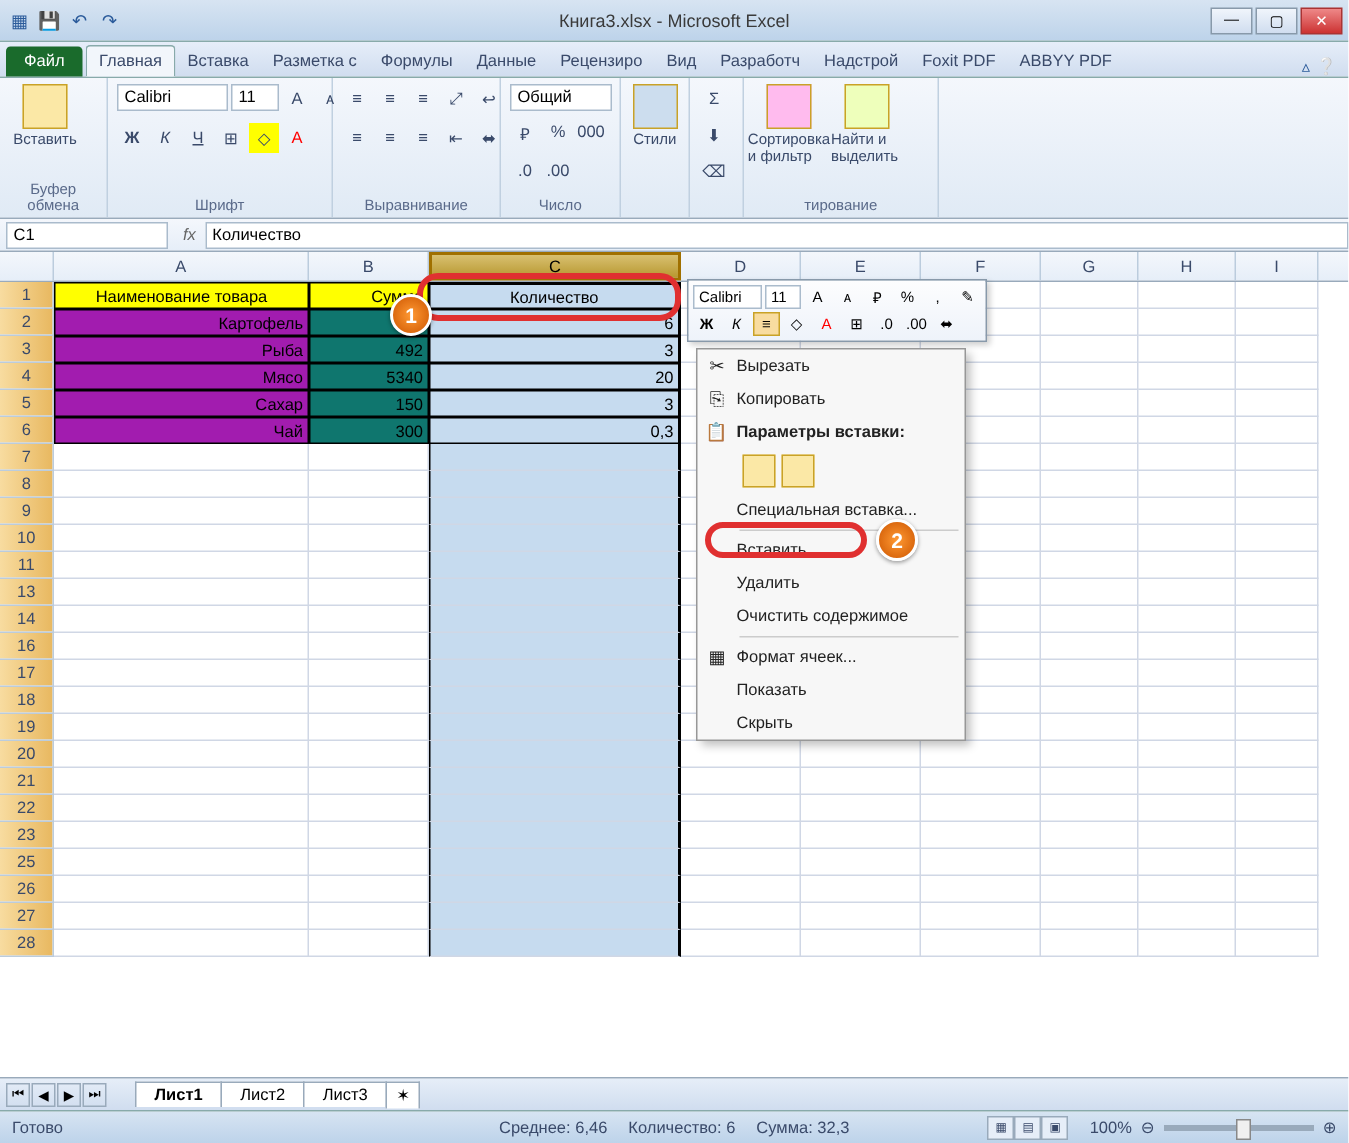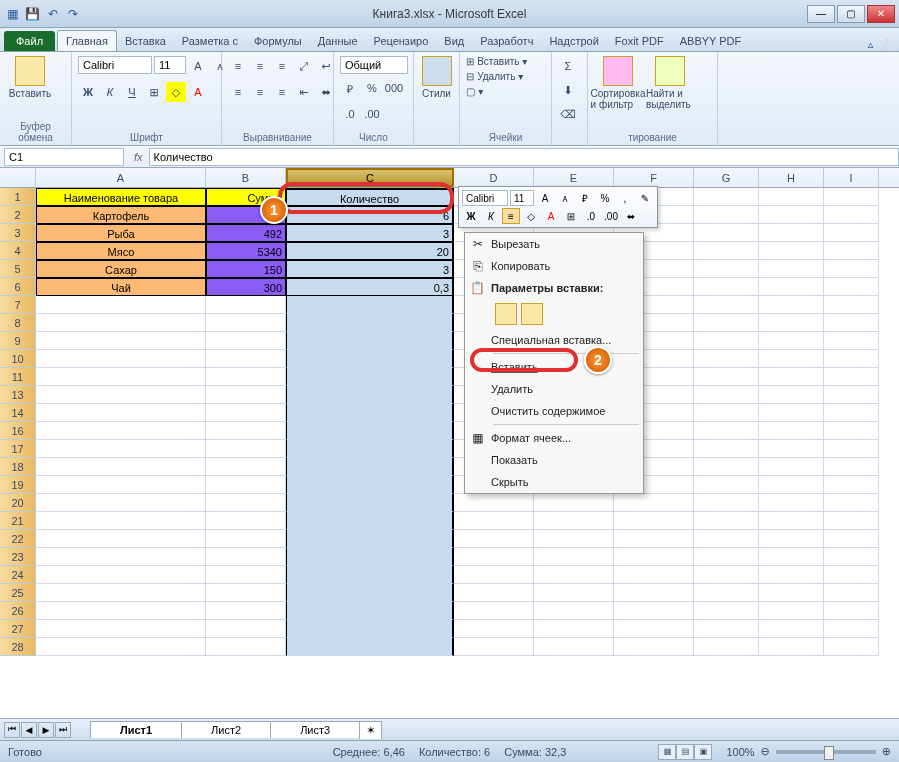--- a/index.html
+++ b/index.html
@@ -24,63 +24,63 @@
 .ribgrp .gbody { flex: 1; display: flex; align-items: flex-start; gap: 4px; }
 .ribgrp .glabel { text-align: center; font-size: 10px; color: #5a6a8a; padding-top: 2px; }
 .bigbtn { display: flex; flex-direction: column; align-items: center; width: 48px; font-size: 10px; color: #3a4a6a; }
 .bigbtn .bigico { width: 30px; height: 30px; background: #fbe8a6; border: 1px solid #c9a227; margin-bottom: 2px; }
 .smbtn { width: 20px; height: 20px; border: 1px solid transparent; display: flex; align-items: center; justify-content: center; font-size: 11px; color: #3a4a6a; }
 .fontrow { display: flex; gap: 2px; margin-bottom: 2px; }
 .combo { border: 1px solid #abc; background: #fff; font-size: 11px; padding: 1px 4px; height: 18px; }
 .stack { display: flex; flex-direction: column; gap: 2px; }
 
 .namebox-row { background: linear-gradient(#f4f7fc, #e6eef8); height: 22px; border-bottom: 1px solid #9ab; display: flex; align-items: center; }
-.namebox { width: 120px; border: 1px solid #abc; background: #fff; margin: 10px 4px; font-size: 11px; padding: 1px 4px; height: 18px; }
+.namebox { width: 108px; border: 1px solid #abc; background: #fff; margin: 10px 4px; font-size: 11px; padding: 1px 4px; height: 18px; }
 .fx { font-style: italic; font-size: 11px; color: #666; margin: 0 6px; }
 .formula { flex: 1; border: 1px solid #abc; background: #fff; font-size: 11px; padding: 1px 4px; height: 18px; }
 
 .grid { position: relative; background: #fff; height: 528px; overflow: hidden; }
 .colhdrs { display: flex; height: 20px; background: linear-gradient(#f4f7fc, #e6eef8); border-bottom: 1px solid #9ab; position: sticky; top: 0; }
 .corner { width: 36px; border-right: 1px solid #bcd; background: linear-gradient(#f4f7fc, #e6eef8); }
 .ch { border-right: 1px solid #bcd; text-align: center; font-size: 11px; color: #3a4a6a; line-height: 20px; }
 .ch.a { width: 170px; } .ch.b { width: 80px; } .ch.c { width: 168px; }
 .ch.d { width: 80px; } .ch.e { width: 80px; } .ch.f { width: 80px; }
 .ch.g { width: 65px; } .ch.h { width: 65px; } .ch.i { width: 55px; }
 .ch.sel { background: linear-gradient(#d8c070, #b89830); color: #000; border: 2px solid #a07000; box-sizing: border-box; line-height: 16px; }
 
 .row { display: flex; height: 18px; }
 .rh { width: 36px; border-right: 1px solid #bcd; border-bottom: 1px solid #bcd; background: linear-gradient(90deg,#f4f7fc,#e6eef8); text-align: center; font-size: 11px; color: #3a4a6a; line-height: 18px; }
 .rh.hl { background: linear-gradient(90deg,#f8dca0,#e8b860); }
 .cell { border-right: 1px solid #d0d7e5; border-bottom: 1px solid #d0d7e5; font-size: 11px; padding: 1px 3px; line-height: 16px; overflow: hidden; white-space: nowrap; }
 .cell.a { width: 170px; } .cell.b { width: 80px; text-align: right; } .cell.c { width: 168px; text-align: right; }
 .cell.d { width: 80px; } .cell.e { width: 80px; } .cell.f { width: 80px; }
 .cell.g { width: 65px; } .cell.h { width: 65px; } .cell.i { width: 55px; }
 .hdr { background: #ffff00; text-align: center; font-weight: normal; border: 1px solid #000; }
-.gname { background: #fdba74; border: 1px solid #000; text-align: center; }
-.gval { background: #8b5cf6; border: 1px solid #000; }
+.gname { background: #a21caf; border: 1px solid #000; text-align: right; }
+.gval { background: #0f766e; border: 1px solid #000; }
 .selcol { background: #c6dbef; border-right: 2px solid #000; border-left: 1px solid #000; }
 .selcol.first { border-top: 2px solid #000; }
 
 .mini-toolbar { position: absolute; left: 458px; top: 186px; background: linear-gradient(#fdfdfe,#eef3fa); border: 1px solid #8899aa; box-shadow: 2px 2px 4px rgba(0,0,0,.2); padding: 3px; display: flex; flex-direction: column; gap: 2px; }
 .mt-row { display: flex; gap: 2px; align-items: center; }
 .mt-combo { border: 1px solid #abc; background: #fff; font-size: 10px; padding: 0 3px; height: 16px; }
 .mt-btn { width: 18px; height: 16px; display: flex; align-items: center; justify-content: center; font-size: 10px; border: 1px solid transparent; }
 
 .ctxmenu { position: absolute; left: 464px; top: 232px; width: 180px; background: #f7f7f7; border: 1px solid #979797; box-shadow: 3px 3px 6px rgba(0,0,0,.25); }
 .ctxmenu .mrow { display: flex; align-items: center; height: 22px; font-size: 11px; color: #222; padding-right: 8px; }
 .ctxmenu .micon { width: 26px; display: flex; align-items: center; justify-content: center; font-size: 12px; }
 .ctxmenu .sep { height: 1px; background: #ccc; margin: 2px 4px 2px 28px; }
 .pasteopts { display: flex; gap: 4px; padding: 4px 0 4px 30px; }
 .pasteopts div { width: 22px; height: 22px; border: 1px solid #c9a227; background: #fbe8a6; }
 
 .callout { position: absolute; width: 28px; height: 28px; border-radius: 50%; background: radial-gradient(#ff9933,#cc5500); border: 2px solid #fff; box-shadow: 0 1px 3px rgba(0,0,0,.4); color: #fff; font-weight: bold; font-size: 14px; display: flex; align-items: center; justify-content: center; }
 .redbox { position: absolute; border: 4px solid #e03030; border-radius: 14px; pointer-events: none; }
 
 .sheettabs { position: absolute; bottom: 22px; left: 0; right: 0; height: 22px; background: linear-gradient(#e6eef8,#d0ddef); border-top: 1px solid #9ab; display: flex; align-items: center; padding-left: 30px; }
-.sheettabs .stab { background: #fff; border: 1px solid #9ab; border-bottom: none; padding: 2px 29px; font-size: 11px; margin-right: -1px; }
+.sheettabs .stab { background: #fff; border: 1px solid #9ab; border-bottom: none; padding: 2px 12px; font-size: 11px; margin-right: -1px; }
 .sheettabs .stab.active { background: #fff; font-weight: bold; }
 .sheettabs .navbtn { width: 16px; height: 16px; border: 1px solid #9ab; margin-right: 1px; font-size: 9px; display: flex; align-items: center; justify-content: center; }
 .sheettabs .navs { position: absolute; left: 4px; display: flex; }
 
 .status { position: absolute; bottom: 0; left: 0; right: 0; height: 22px; background: linear-gradient(#d7e4f2,#bdd3ea); border-top: 1px solid #8aa; display: flex; align-items: center; font-size: 11px; color: #3a4a6a; padding: 0 8px; }
 .status .stats { position: absolute; left: 50%; transform: translateX(-50%); display: flex; gap: 14px; }
 .status .zoom { margin-left: auto; display: flex; align-items: center; gap: 6px; }
 .status .slider { width: 100px; height: 4px; background: #9ab; position: relative; }
 .status .slider::after { content: ''; position: absolute; left: 48px; top: -4px; width: 8px; height: 12px; background: #f0f0f0; border: 1px solid #888; }
 .viewbtns { display: flex; margin-right: 8px; }
@@ -188,28 +188,20 @@
   </div>
   <div class="ribgrp" style="width:46px">
     <div class="gbody">
         <div class="bigbtn">
           <div class="bigico" style="background:#cde"></div>
           <span>Стили</span>
         </div>
       </div>
     <div class="glabel"></div>
   </div>
-  <div class="ribgrp" style="width:92px">
-    <div class="gbody stack" style="font-size:10px;color:#3a4a6a">
-      <div>⊞ <span>Вставить</span> ▾</div>
-      <div>⊟ <span>Удалить</span> ▾</div>
-      <div>▢ ▾</div>
-    </div>
-    <div class="glabel">Ячейки</div>
-  </div>
   <div class="ribgrp" style="width:36px">
     <div class="gbody stack">
       <div class="smbtn">Σ</div>
       <div class="smbtn">⬇</div>
       <div class="smbtn">⌫</div>
     </div>
     <div class="glabel"></div>
   </div>
   <div class="ribgrp" style="width:130px">
     <div class="gbody">
@@ -492,32 +484,20 @@
   <div class="cell b"></div>
   <div class="cell c selcol"></div>
   <div class="cell d"></div>
         <div class="cell e"></div>
         <div class="cell f"></div>
         <div class="cell g"></div>
         <div class="cell h"></div>
         <div class="cell i"></div>
       </div>
       <div class="row">
-        <div class="rh hl">24</div>
-  <div class="cell a"></div>
-  <div class="cell b"></div>
-  <div class="cell c selcol"></div>
-  <div class="cell d"></div>
-        <div class="cell e"></div>
-        <div class="cell f"></div>
-        <div class="cell g"></div>
-        <div class="cell h"></div>
-        <div class="cell i"></div>
-      </div>
-      <div class="row">
         <div class="rh hl">25</div>
   <div class="cell a"></div>
   <div class="cell b"></div>
   <div class="cell c selcol"></div>
   <div class="cell d"></div>
         <div class="cell e"></div>
         <div class="cell f"></div>
         <div class="cell g"></div>
         <div class="cell h"></div>
         <div class="cell i"></div>

